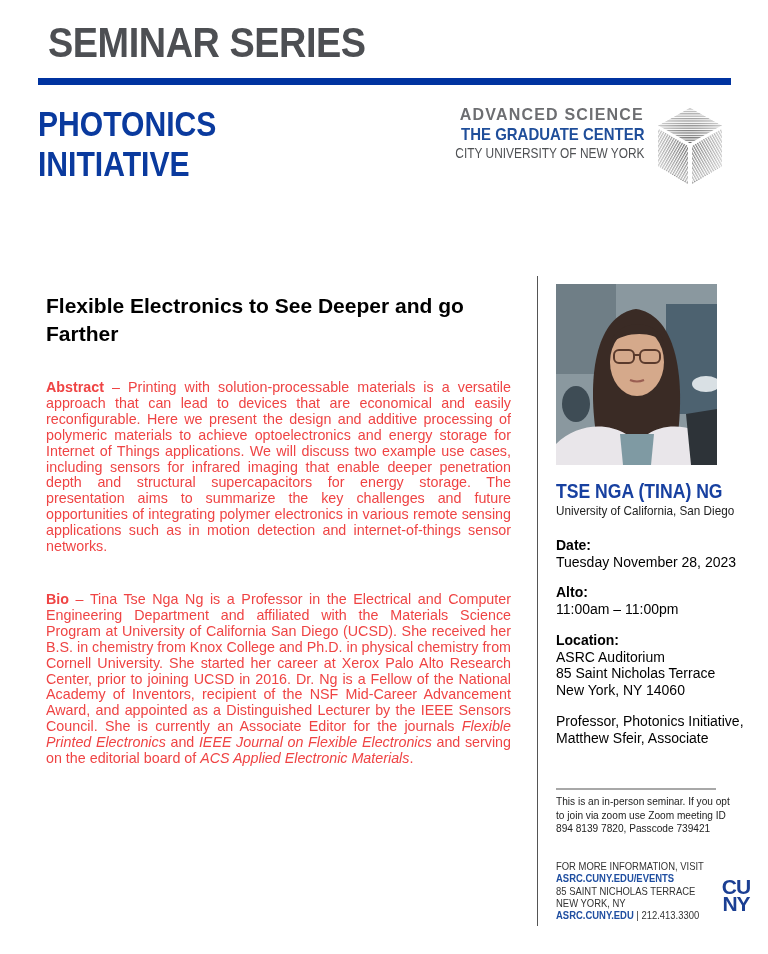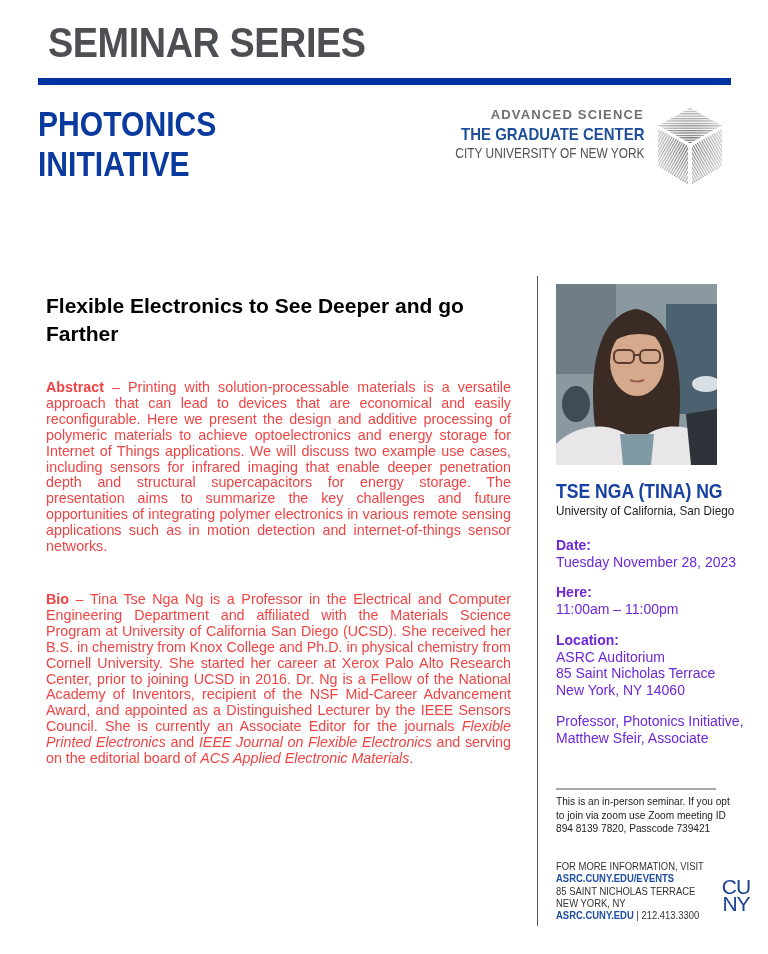--- a/index.html
+++ b/index.html
@@ -21,21 +21,21 @@
       position: absolute; left: 38px; top: 104px;
       font-weight: 700; font-size: 35px; line-height: 40px;
       color: #0a3a9e; transform: scaleX(0.86); transform-origin: left top;
       white-space: nowrap;
     }
     .asrc-logo {
       position: absolute; left: 440px; top: 104px; width: 290px; height: 84px;
     }
     .asrc-text { position: absolute; right: 86px; top: 0; text-align: right; }
     .asrc-line1, .asrc-line2 {
-      font-weight: 700; font-size: 13px; line-height: 21px; letter-spacing: 1.2px;
+      font-weight: 700; font-size: 16px; line-height: 21px; letter-spacing: 1.2px;
       color: #6d6e71; white-space: nowrap;
     }
     .asrc-line3 {
       font-weight: 700; font-size: 17px; line-height: 20px; color: #1f4e9a;
       white-space: nowrap; transform: scaleX(0.88); transform-origin: right top;
     }
     .asrc-line4 {
       font-size: 14px; line-height: 17px; color: #4f5154; white-space: nowrap;
       transform: scaleX(0.85); transform-origin: right top;
     }
@@ -68,21 +68,21 @@
 
     .speaker-name {
       position: absolute; left: 556px; top: 480px;
       font-weight: 700; font-size: 20px; color: #1740a0; white-space: nowrap;
       transform: scaleX(0.88); transform-origin: left top;
     }
     .speaker-affil {
       position: absolute; left: 556px; top: 503px; font-size: 13px; color: #222;
       white-space: nowrap; transform: scaleX(0.9); transform-origin: left top;
     }
-    .info-block { position: absolute; left: 556px; font-size: 14px; line-height: 16.5px; color: #6d28d9; }
+    .info-block { position: absolute; left: 556px; font-size: 14px; line-height: 16.5px; color: #000000; }
     .info-label { font-weight: 700; }
     .date-block { top: 537px; }
     .time-block { top: 584px; }
     .loc-block { top: 632px; }
     .host-block { top: 713px; }
 
     .side-rule {
       position: absolute; left: 556px; top: 788px; width: 160px; height: 2px; background: #a8a8a8;
     }
     .zoom-note {
@@ -91,21 +91,21 @@
       transform: scaleX(0.92); transform-origin: left top;
     }
     .footer {
       position: absolute; left: 556px; top: 860px;
       font-size: 10.5px; line-height: 12.3px; color: #333;
       transform: scaleX(0.9); transform-origin: left top; white-space: nowrap;
     }
     .footer .link { color: #1f4ea0; font-weight: 700; }
     .cuny-logo {
       position: absolute; left: 715px; top: 878px; width: 42px; height: 38px;
-      font-weight: 400; font-size: 21px; line-height: 17px; color: #1b3f93;
+      font-weight: 700; font-size: 21px; line-height: 17px; color: #1b3f93;
       text-align: center; letter-spacing: -1px;
     }
   </style>
 </head>
 <body>
 
 <div class="series-title">SEMINAR SERIES</div>
 <div class="top-rule"></div>
 
 <div class="initiative">
@@ -180,21 +180,21 @@
 
 <div class="speaker-name">TSE NGA (TINA) NG</div>
 <div class="speaker-affil">University of California, San Diego</div>
 
 <div class="info-block date-block">
   <div class="info-label">Date:</div>
   <div>Tuesday November 28, 2023</div>
 </div>
 
 <div class="info-block time-block">
-  <div class="info-label">Here:</div>
+  <div class="info-label">Alto:</div>
   <div>11:00am – 11:00pm</div>
 </div>
 
 <div class="info-block loc-block">
   <div class="info-label">Location:</div>
   <div>ASRC Auditorium</div>
   <div>85 Saint Nicholas Terrace</div>
   <div>New York, NY 14060</div>
 </div>
 

